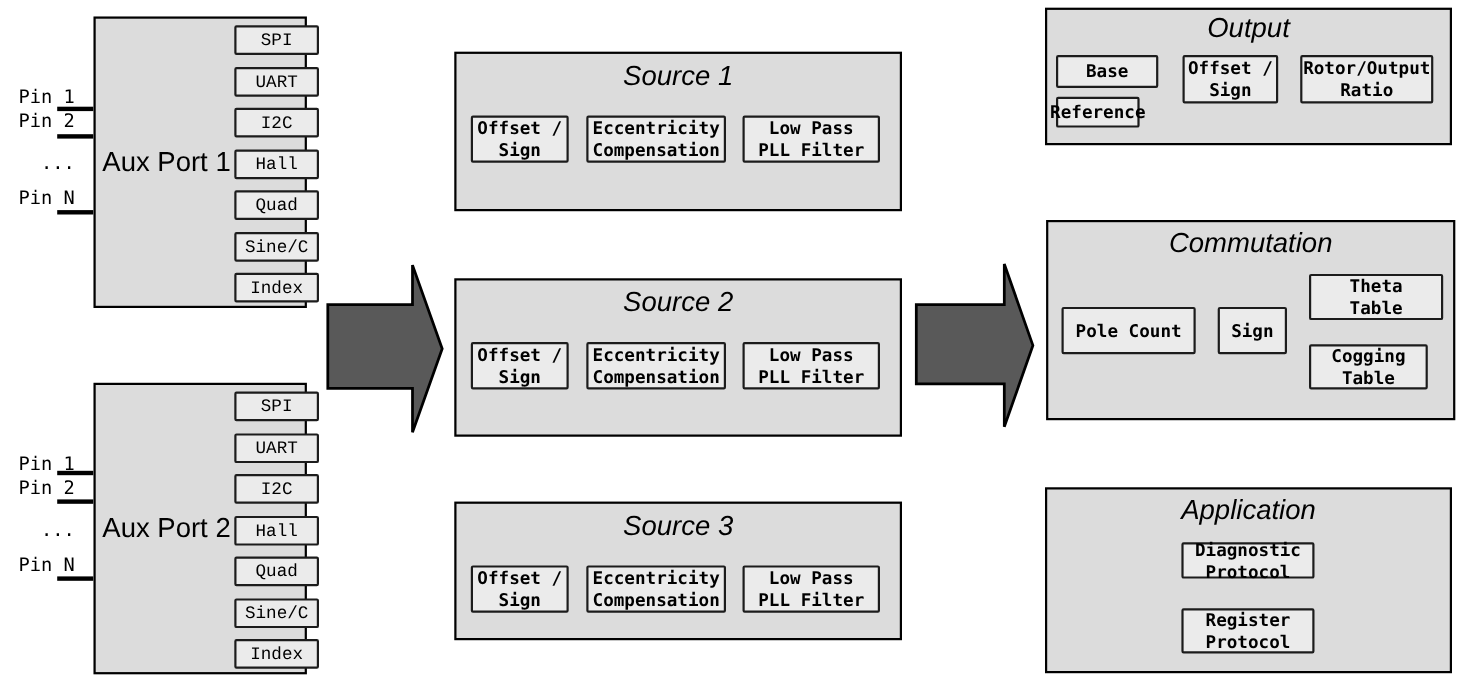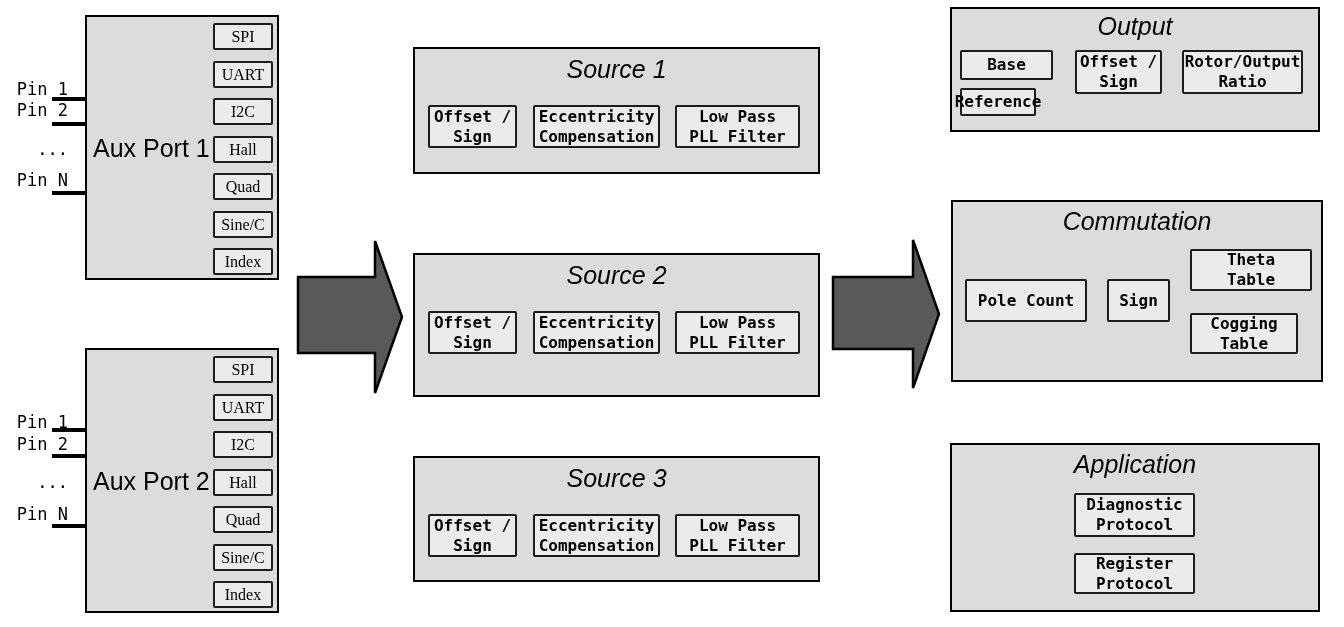--- a/index.html
+++ b/index.html
@@ -7,24 +7,24 @@
           font-family:"Liberation Sans",sans-serif;color:#000;}
   .block{position:absolute;background:#dcdcdc;border:2px solid #000;box-sizing:border-box;}
   .block-title{position:absolute;left:0;right:0;text-align:center;font-size:25px;
                font-family:"Liberation Sans",sans-serif;white-space:nowrap;font-style:italic;}
   .aux-title{position:absolute;left:6px;top:50%;transform:translateY(-50%);
              font-size:25px;white-space:nowrap;}
   .module{position:absolute;background:#ebebeb;border:2px solid #1c1c1c;border-radius:2px;
           box-sizing:border-box;display:flex;align-items:center;justify-content:center;
           text-align:center;font-family:"DejaVu Sans Mono","Liberation Mono",monospace;
           font-size:16px;line-height:20px;white-space:pre-line;font-weight:bold;}
-  .chip{position:absolute;left:126px;width:60px;height:27px;background:#ebebeb;
+  .chip{position:absolute;left:126px;width:77px;height:27px;background:#ebebeb;
         border:2px solid #1c1c1c;border-radius:2px;box-sizing:border-box;
         display:flex;align-items:center;justify-content:center;
-        font-family:Liberation Serif, serif;font-size:16px;}
+        font-family:Liberation Mono, monospace;font-size:16px;}
   .pin-label{position:absolute;left:5px;width:63px;text-align:right;
              font-family:"DejaVu Sans Mono","Liberation Mono",monospace;
              font-size:17px;line-height:17px;white-space:nowrap;}
   .pin-wire{position:absolute;left:52px;width:33px;height:4px;background:#000;}
   .arrow-layer{position:absolute;left:0;top:0;width:1344px;height:627px;pointer-events:none;}
 </style>
 </head>
 <body>
 
 <div id="canvas">
@@ -60,21 +60,21 @@
     <div class="aux-title">Aux Port 2</div>
     <div class="chip" style="top:6px">SPI</div>
     <div class="chip" style="top:44px">UART</div>
     <div class="chip" style="top:81px">I2C</div>
     <div class="chip" style="top:119px">Hall</div>
     <div class="chip" style="top:156px">Quad</div>
     <div class="chip" style="top:194px">Sine/C</div>
     <div class="chip" style="top:231px">Index</div>
   </div>
 
-  <div class="block" style="left:413px;top:47px;width:407px;height:127px">
+  <div class="block" style="left:413px;top:47px;width:407px;height:145px">
     <div class="block-title" style="top:6px">Source 1</div>
     <div class="module" style="left:13px;top:56px;width:89px;height:43px">Offset /
 Sign</div>
     <div class="module" style="left:118px;top:56px;width:127px;height:43px">Eccentricity
 Compensation</div>
     <div class="module" style="left:260px;top:56px;width:125px;height:43px">Low Pass
 PLL Filter</div>
   </div>
 
   <div class="block" style="left:413px;top:253px;width:407px;height:144px">
@@ -112,21 +112,21 @@
     <div class="module" style="left:12px;top:77px;width:122px;height:43px">Pole Count</div>
     <div class="module" style="left:154px;top:77px;width:63px;height:43px">Sign</div>
     <div class="module" style="left:237px;top:47px;width:122px;height:42px">Theta
 Table</div>
     <div class="module" style="left:237px;top:111px;width:108px;height:41px">Cogging
 Table</div>
   </div>
 
   <div class="block" style="left:950px;top:443px;width:370px;height:169px">
     <div class="block-title" style="top:5px">Application</div>
-    <div class="module" style="left:122px;top:48px;width:121px;height:44px">Diagnostic
+    <div class="module" style="left:122px;top:48px;width:121px;height:33px">Diagnostic
 Protocol</div>
     <div class="module" style="left:122px;top:108px;width:121px;height:41px">Register
 Protocol</div>
   </div>
 
   <svg class="arrow-layer" viewBox="0 0 1344 627" xmlns="http://www.w3.org/2000/svg">
     <polygon points="298,277 375,277 375,241 402,317 375,393 375,353 298,353" stroke="#000000" stroke-width="2.5" stroke-linejoin="miter" fill="#595959"></polygon>
     <polygon points="833,277 913,277 913,240 939,314 913,388 913,349 833,349" stroke="#000000" stroke-width="2.5" stroke-linejoin="miter" fill="#595959"></polygon>
   </svg>
 

